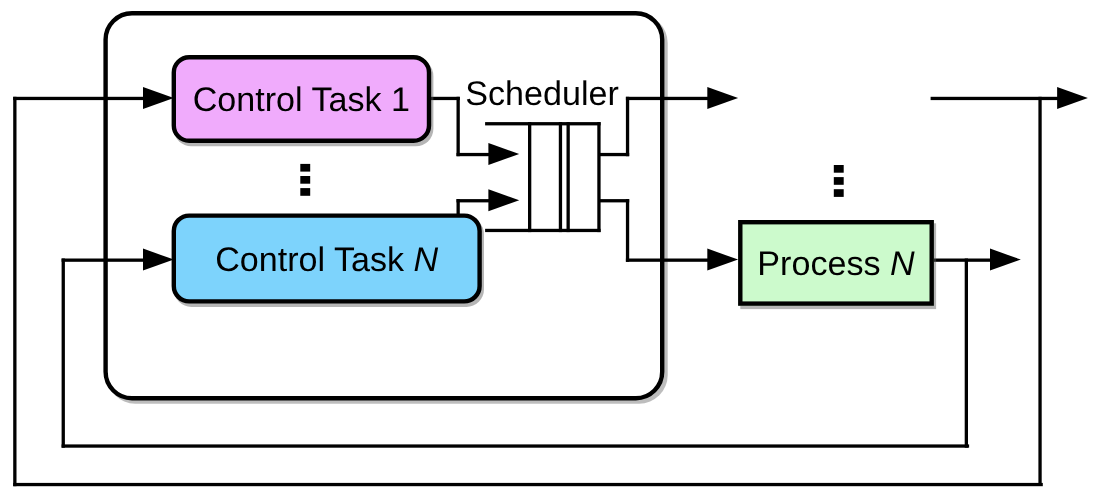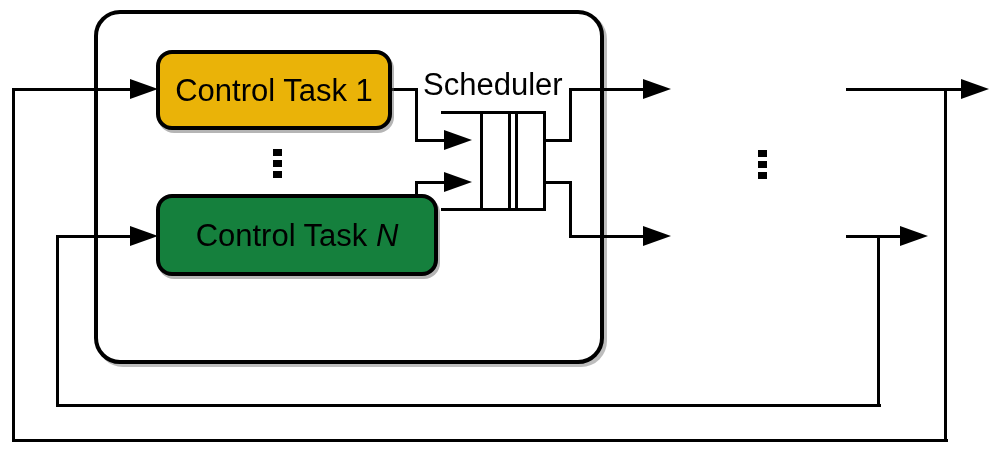--- a/index.html
+++ b/index.html
@@ -71,29 +71,32 @@
 
   <div class="arrow" style="left:130px;top:79px;"></div>
   <div class="arrow" style="left:130px;top:226px;"></div>
   <div class="arrow" style="left:444px;top:130px;"></div>
   <div class="arrow" style="left:444px;top:172px;"></div>
   <div class="arrow" style="left:643px;top:79px;"></div>
   <div class="arrow" style="left:643px;top:226px;"></div>
   <div class="arrow" style="left:961px;top:79px;"></div>
   <div class="arrow" style="left:900px;top:226px;"></div>
 
-  <div class="box rounded" style="left: 156px; top: 50px; width: 236px; height: 80px; background-color: #eab308;">
+  <div class="box rounded" style="left: 156px; top: 50px; width: 236px; height: 80px; background-color: #f0abfc;">
     <span class="node-label">Control Task 1</span>
   </div>
 
-  <div class="box rounded" style="left: 156px; top: 194px; width: 282px; height: 82px; background-color: #15803d;">
+  <div class="box rounded" style="left: 156px; top: 194px; width: 282px; height: 82px; background-color: #7dd3fc;">
     <span class="node-label"><span>Control Task </span><span class="it">N</span></span>
   </div>
 
 
+  <div class="box" style="left: 671px; top: 200px; width: 178px; height: 78px; background-color: rgb(204, 250, 204);">
+    <span class="node-label"><span>Process </span><span class="it">N</span></span>
+  </div>
 
   <div class="free-label" style="left:423px;top:67px;width:150px;">Scheduler</div>
 
 
   <div class="dots" style="left:273px;top:149px;">
     <div class="dot"></div>
     <div class="dot"></div>
     <div class="dot"></div>
   </div>
   <div class="dots" style="left:758px;top:150px;">

